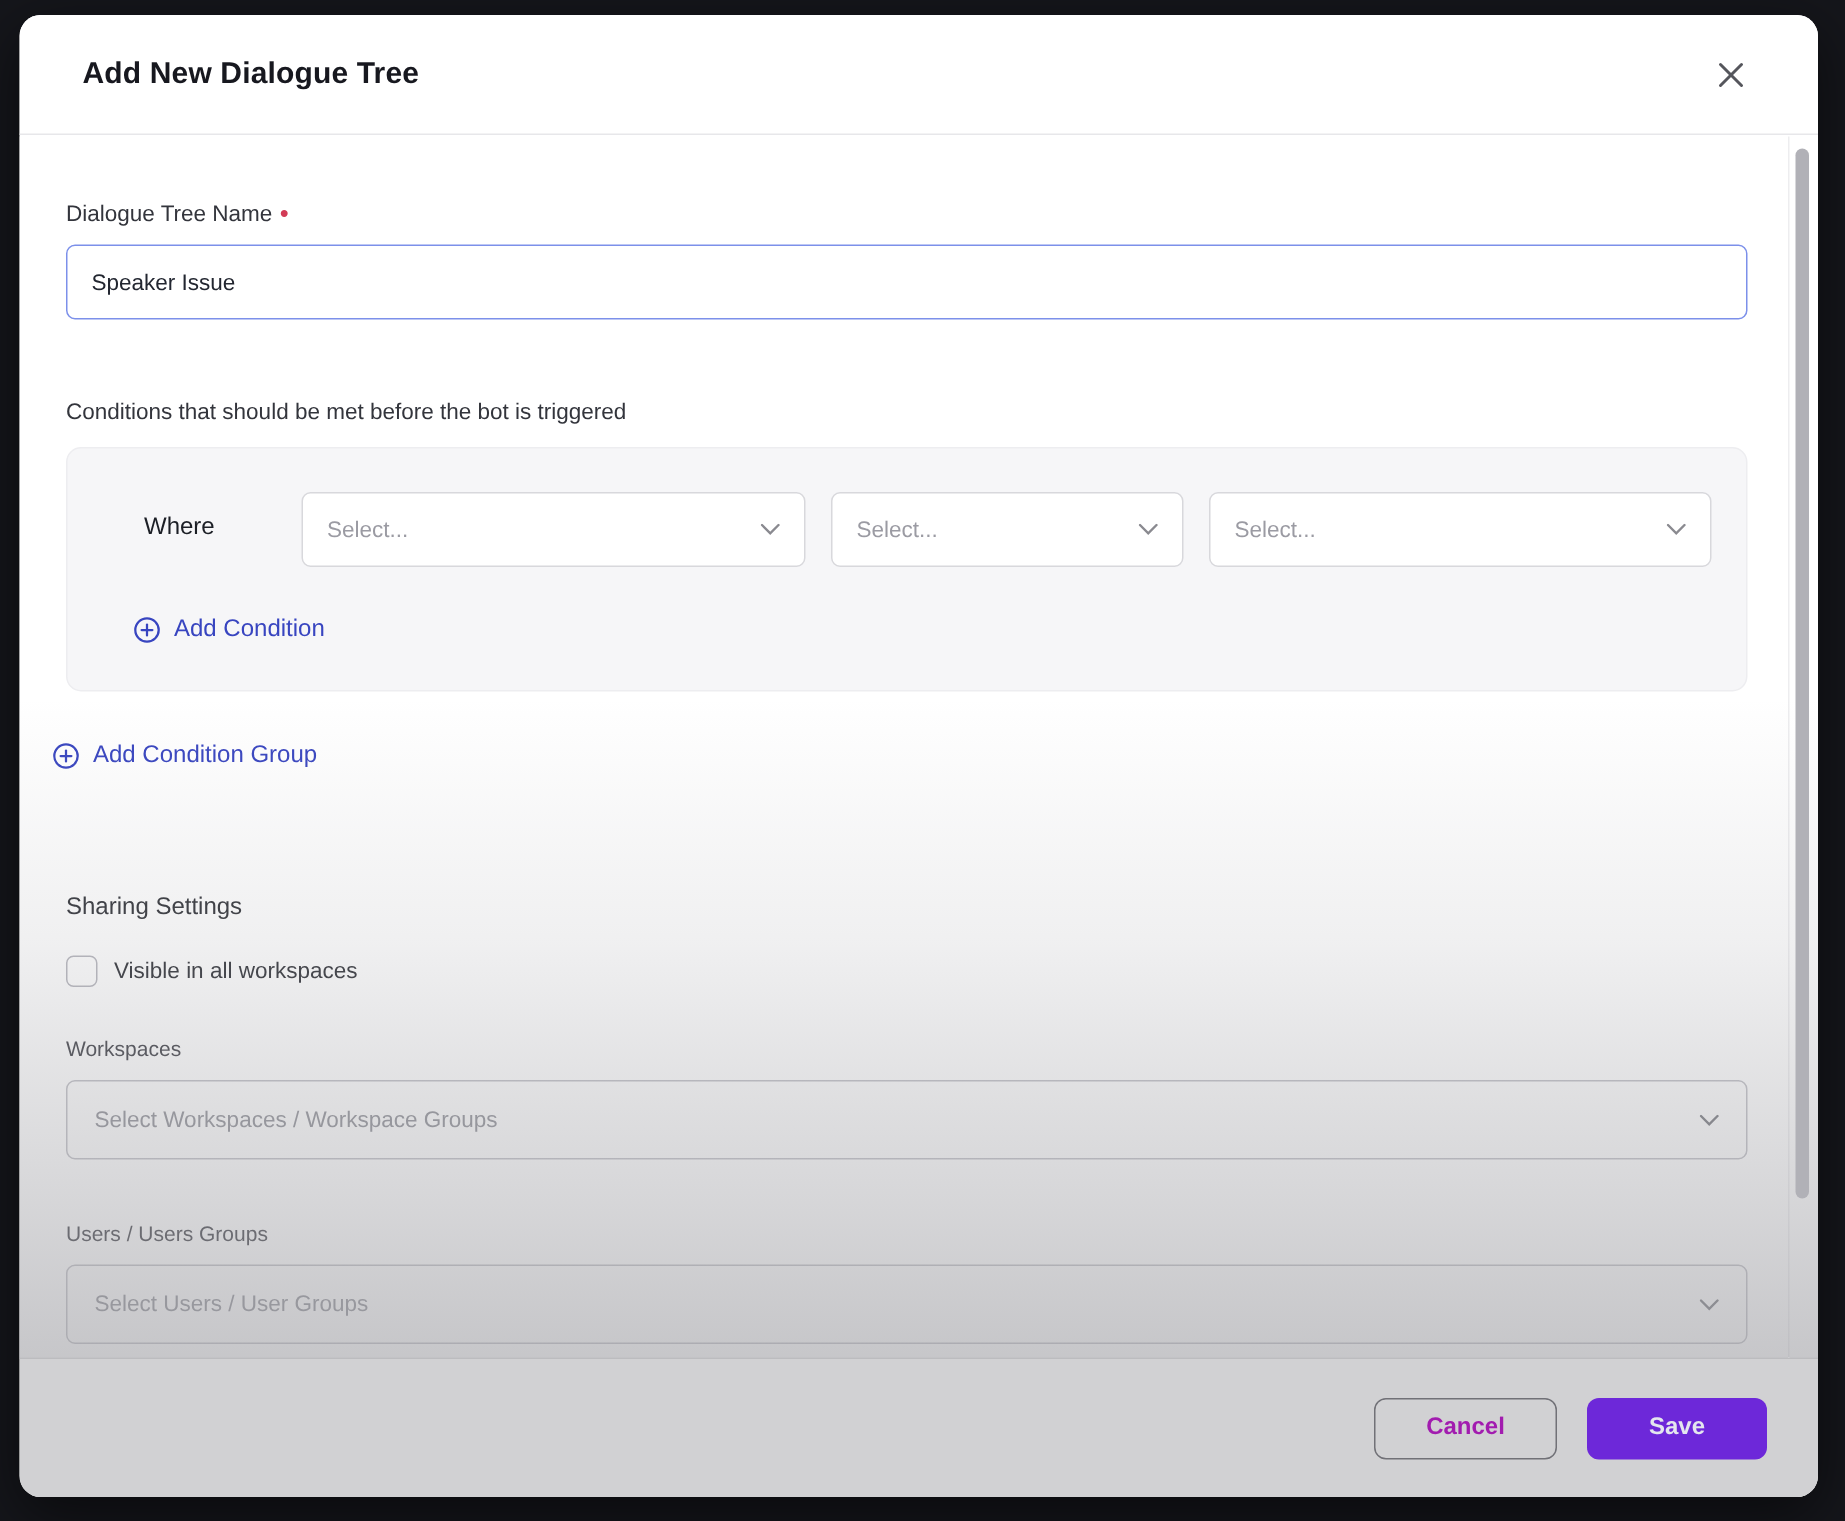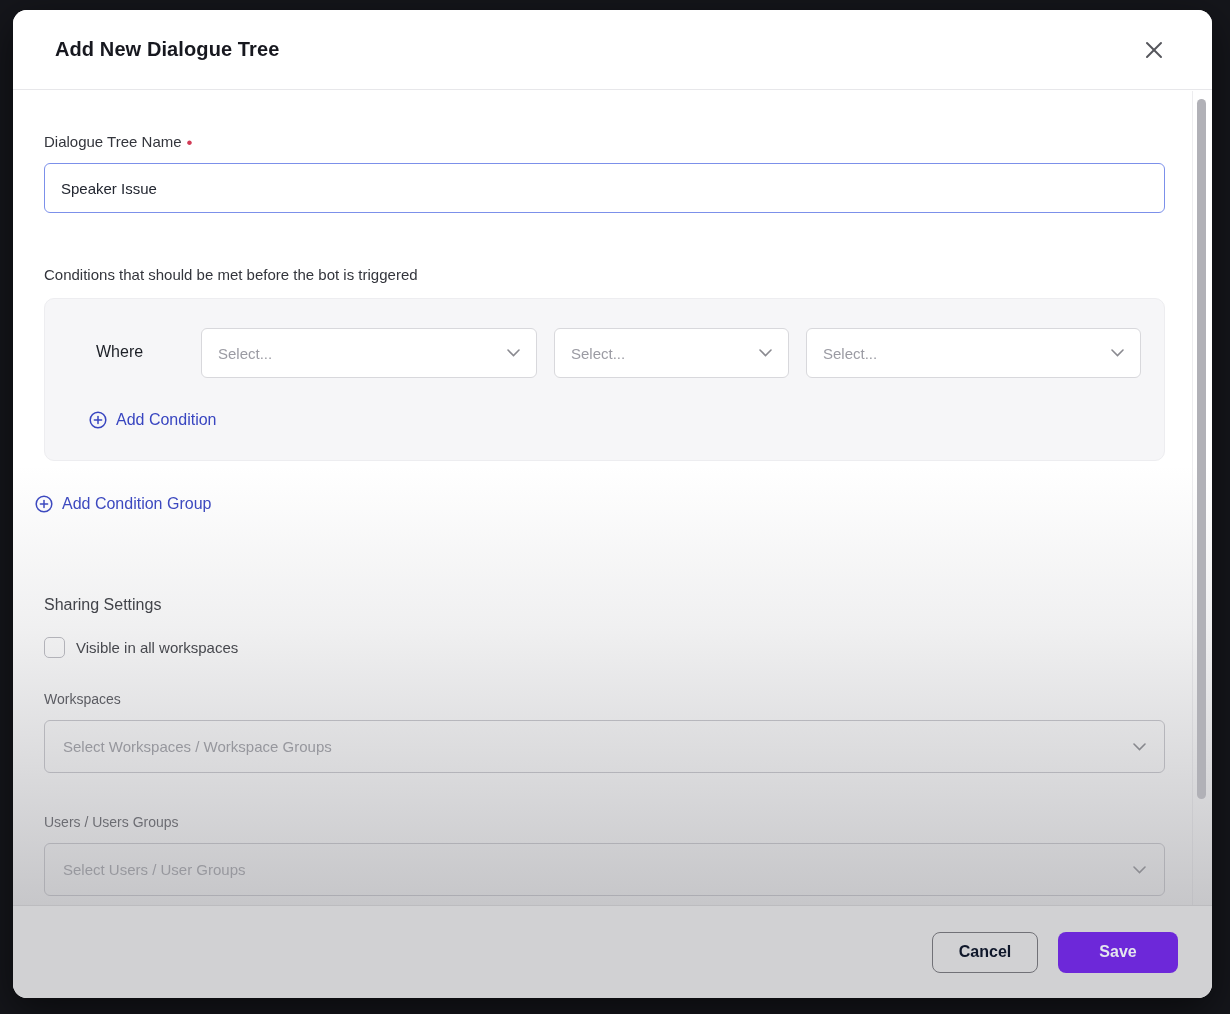--- a/index.html
+++ b/index.html
@@ -223,24 +223,24 @@
     border-radius: 8px;
     font-family: "Liberation Sans", sans-serif;
     font-size: 16px;
     font-weight: 700;
     display: flex;
     align-items: center;
     justify-content: center;
     cursor: pointer;
   }
   .btn-cancel {
-    width: 106px;
+    width: 122px;
     background: transparent;
     border: 1.5px solid #717177;
-    color: #0f172a;
+    color: #a21caf;
   }
   .btn-save {
     width: 120px;
     background: #6d28d9;
     border: none;
     color: #e4e6ee;
   }
 
   .icon-svg { display: block; }
 </style>

